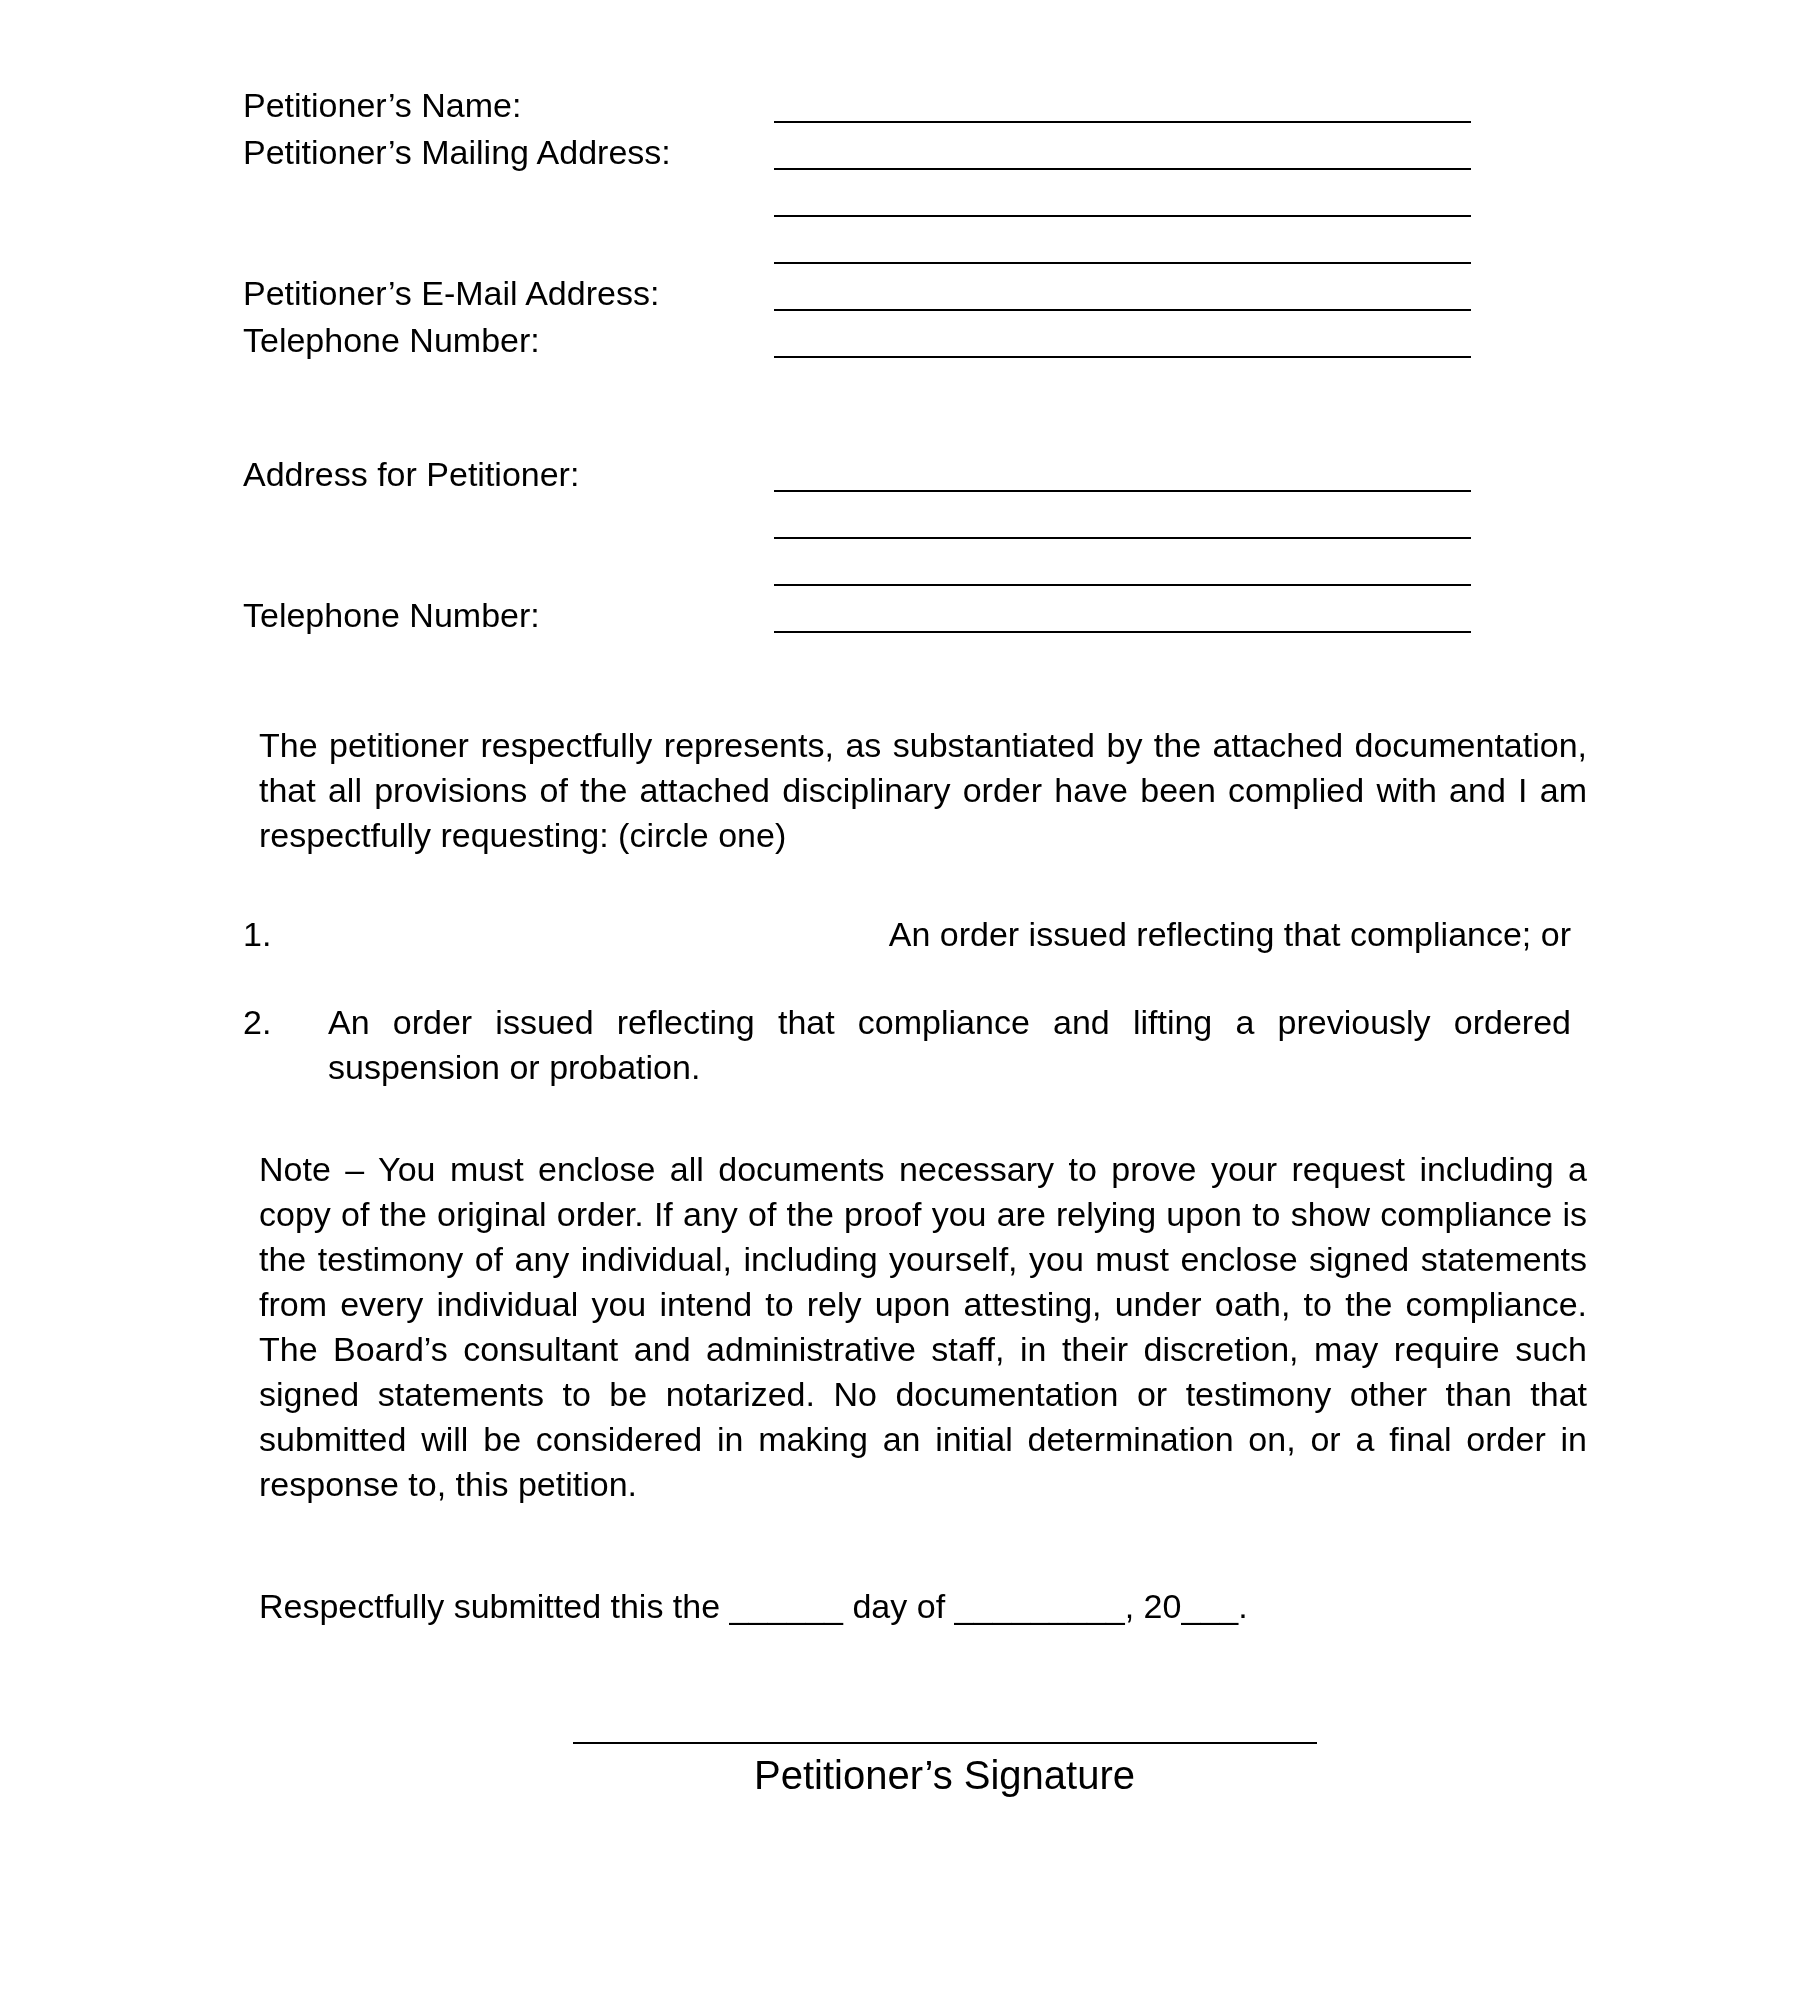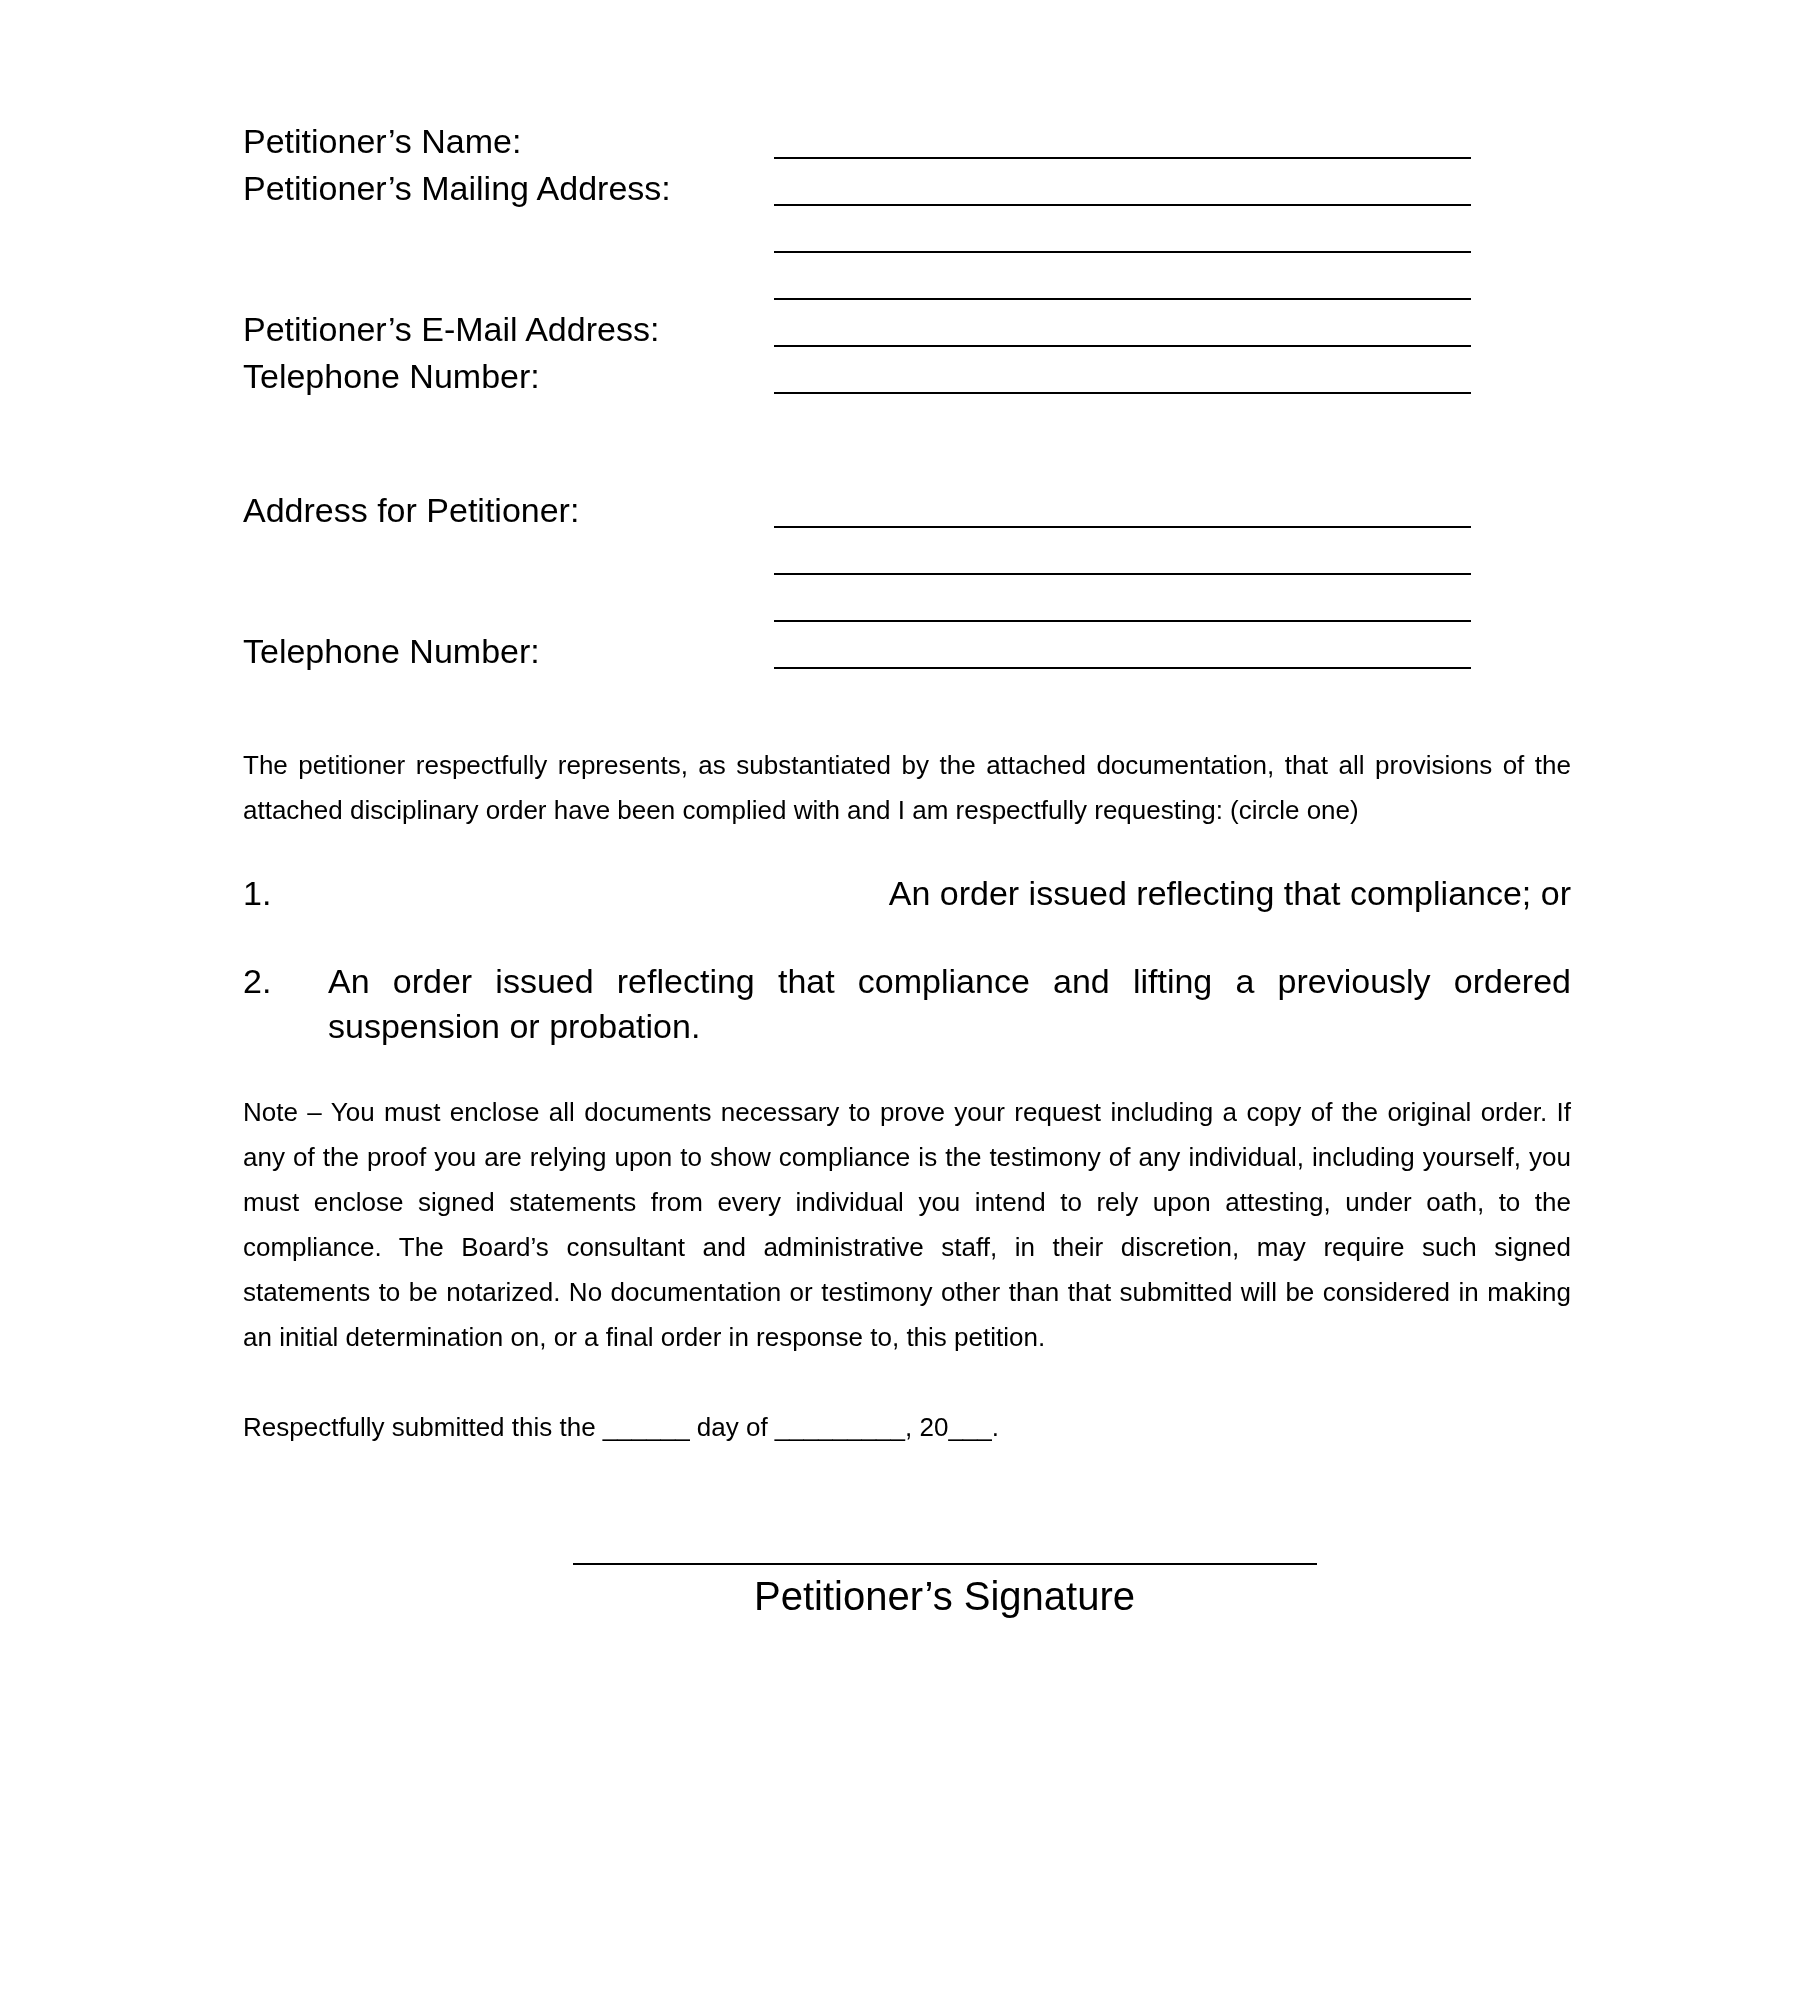--- a/index.html
+++ b/index.html
@@ -16,21 +16,21 @@
     overflow: hidden;
   }
 
   .page {
     position: absolute;
     left: 0;
     top: 0;
     width: 1812px;
     height: 1440px;
     box-sizing: border-box;
-    padding: 116px 235px 0 243px;
+    padding: 80px 235px 0 243px;
   }
 
   
   .field-block {
     width: 100%;
   }
   .field-row {
     display: flex;
     align-items: flex-end;
     height: 47px;
@@ -47,24 +47,24 @@
     border-bottom: 2.8px solid #000;
     height: 38px;
     margin-bottom: 3.8px;
     margin-left: 3.8px;
     max-width: 697px;
   }
   .gap-md { height: 87px; }
 
   
   .para {
-    font-size: 26px;
+    font-size: 34px;
     line-height: 45px;
     text-align: justify;
-    margin: 0;
+    margin: 16px;
     width: 1328px;
   }
   .para.nojustify { text-align: left; }
 
   .spacer-1 { height: 70px; }
   .spacer-2 { height: 38px; }
   .spacer-3 { height: 43px; }
   .spacer-4 { height: 41px; }
   .spacer-5 { height: 45px; }
 

